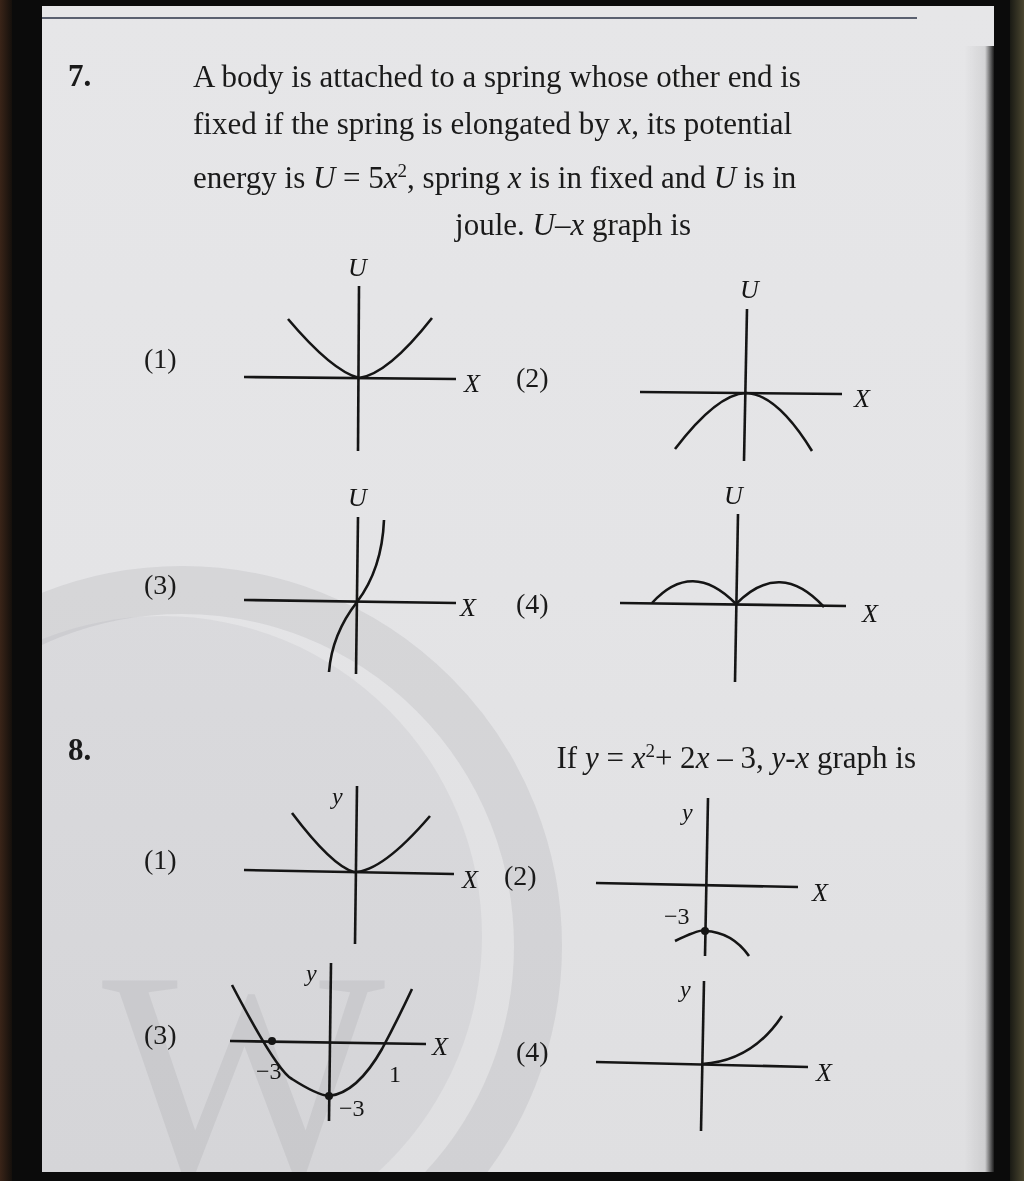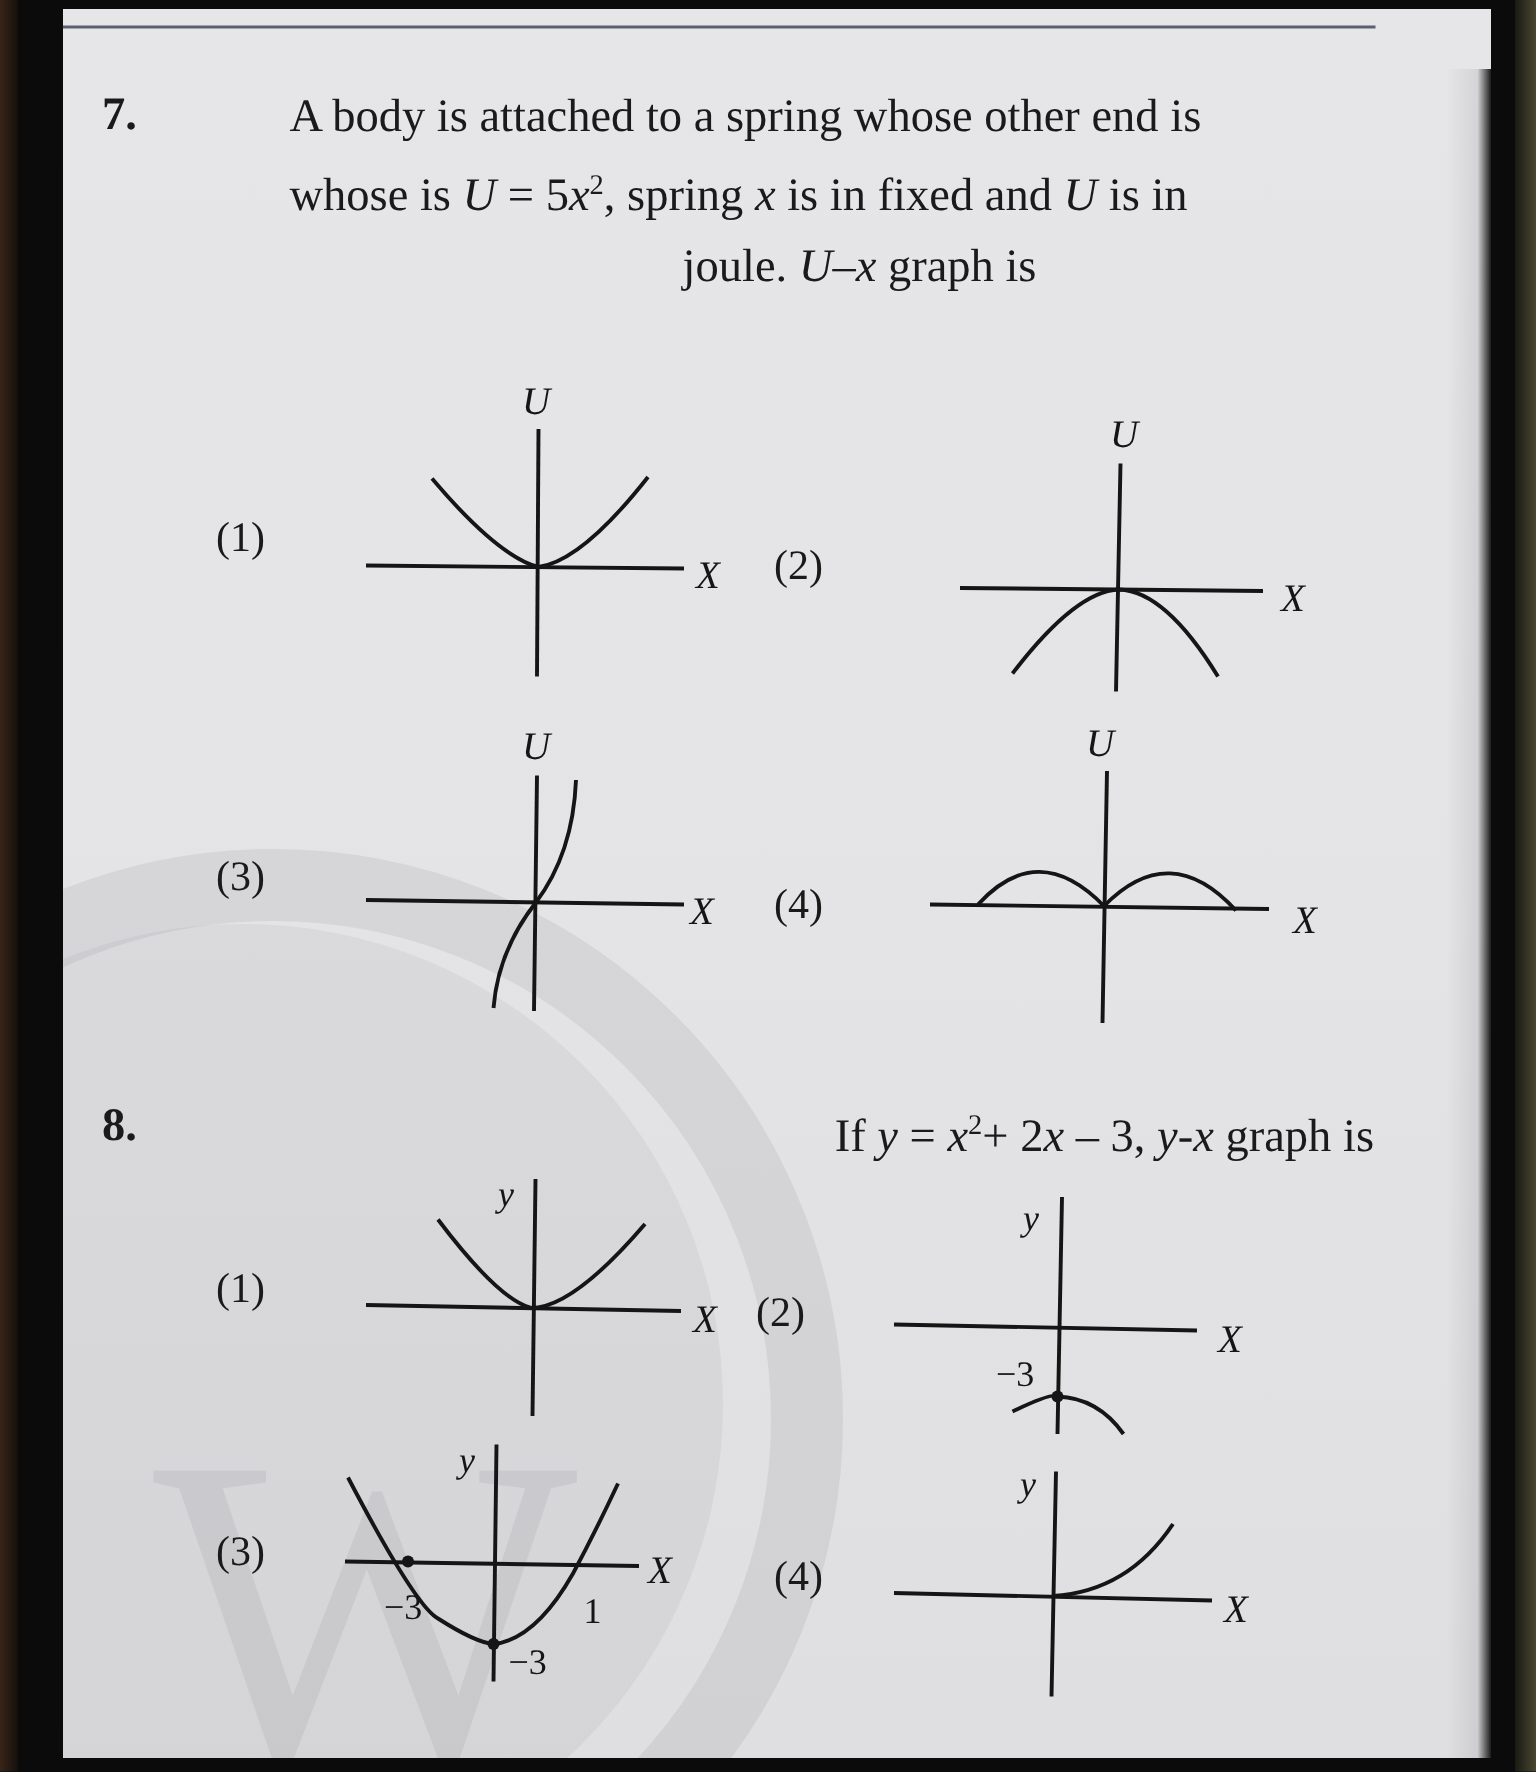--- a/index.html
+++ b/index.html
@@ -72,21 +72,22 @@
 <div class="page">
   <div class="watermark-arc2"></div>
   <div class="watermark-arc"></div>
   <div class="watermark-w">W</div>
   <div class="top-rule"></div>
   <div class="page-right-shadow"></div>
 
   <div class="qnum" style="left:26px; top:52px;">7.</div>
   <div class="qtext" style="left:131px; top:47px;margin-left:20px;">
     <div><span>A body is attached to a spring whose other end is</span></div>
-    <div><span>whose is </span><i>U</i><span> = 5</span><i>x</i><sup style="font-size:19px;">2</sup><span>, spring </span><i>x</i><span> is in fixed and </span><i>U</i><span> is in</span></div>
+    <div><span>fixed if the spring is elongated by </span><i>x</i><span>, its potential</span></div>
+    <div><span>energy is </span><i>U</i><span> = 5</span><i>x</i><sup style="font-size:19px;">2</sup><span>, spring </span><i>x</i><span> is in fixed and </span><i>U</i><span> is in</span></div>
     <div style="text-align:center;"><span>joule. </span><i>U–x</i><span> graph is</span></div>
   </div>
 
   <div class="opt" style="left:102px; top:337px;">(1)</div>
   <div class="opt" style="left:474px; top:356px;">(2)</div>
   <div class="opt" style="left:102px; top:563px;">(3)</div>
   <div class="opt" style="left:474px; top:582px;">(4)</div>
 
   <svg class="graph" style="left:200px; top:240px;" width="240" height="210">
     <text x="106" y="30" font-size="26" font-style="italic">U</text>

